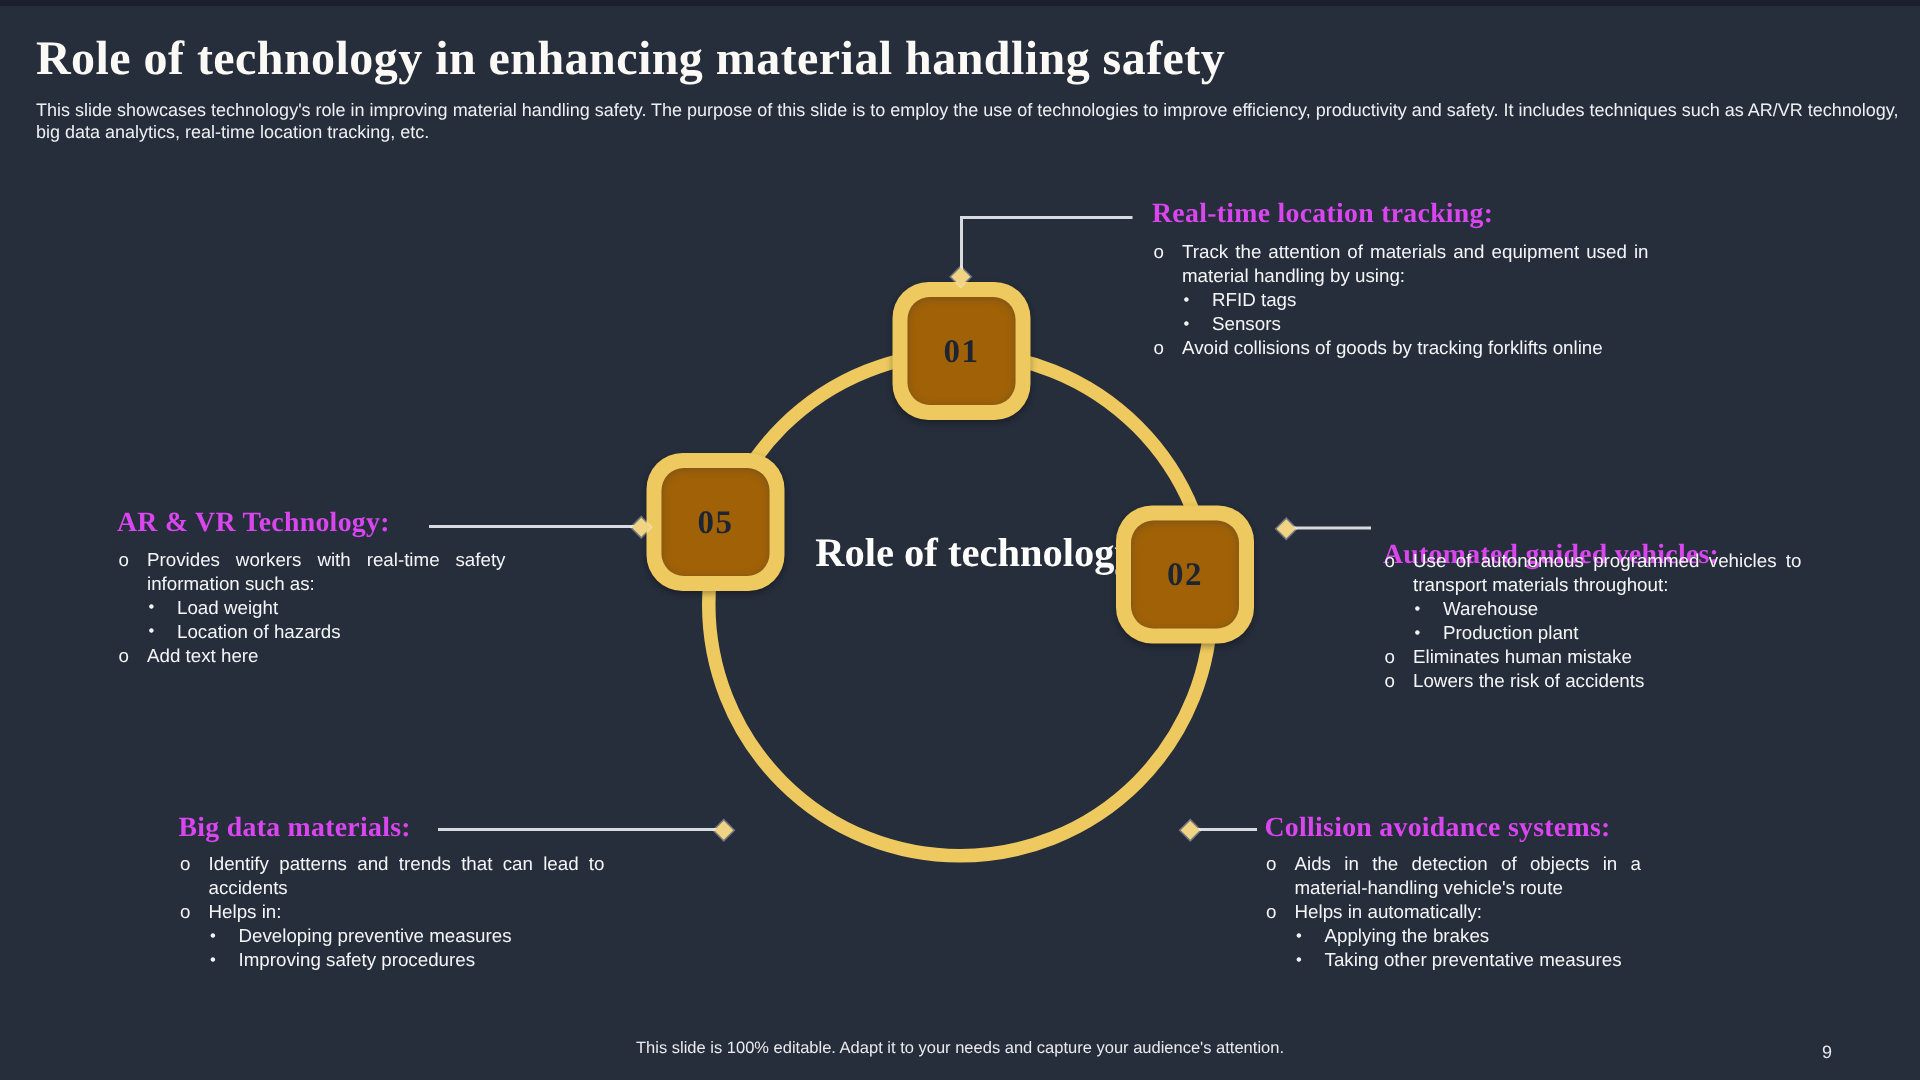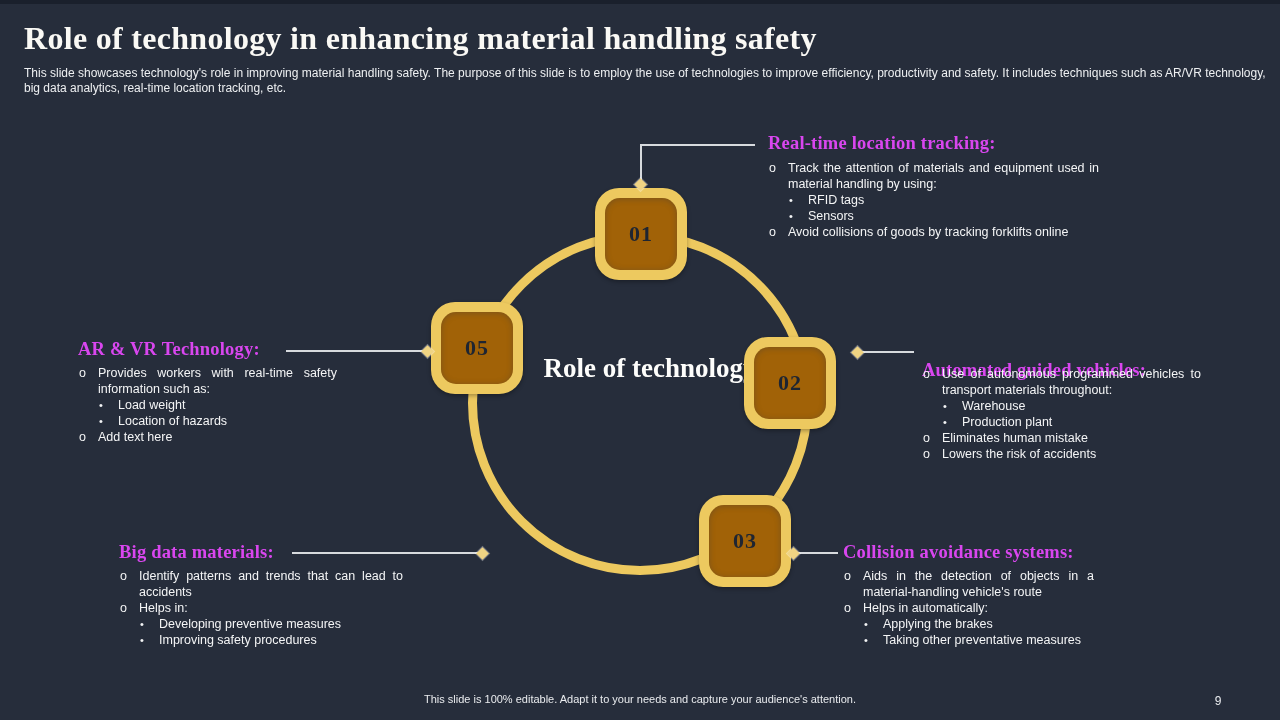--- a/index.html
+++ b/index.html
@@ -102,25 +102,20 @@
   <div class="node" style="left:595px;top:188px;">
     <div class="node-inner">
       <span class="node-number">01</span>
     </div>
   </div>
   <div class="node" style="left:744px;top:309px;margin-top:28px;">
     <div class="node-inner">
       <span class="node-number">02</span>
     </div>
   </div>
-  <div class="node" style="left:699px;top:495px;">
-    <div class="node-inner">
-      <span class="node-number">03</span>
-    </div>
-  </div>
   <div class="node" style="left:431px;top:302px;justify-content:center;">
     <div class="node-inner">
       <span class="node-number">05</span>
     </div>
   </div>
 
   <div class="sec-heading" style="left:768px;top:133px;">Real-time location tracking:</div>
   <div class="sec-body" style="left:769px;top:160px;width:330px;">
     <div class="b-row l1">
       <span class="b-marker">o</span>

